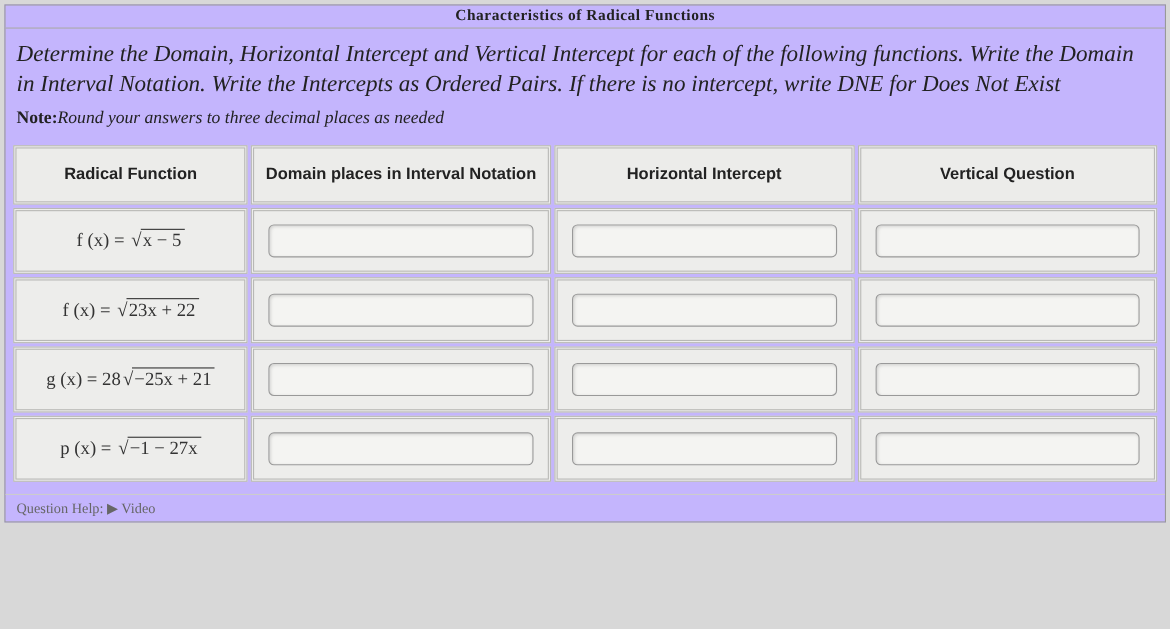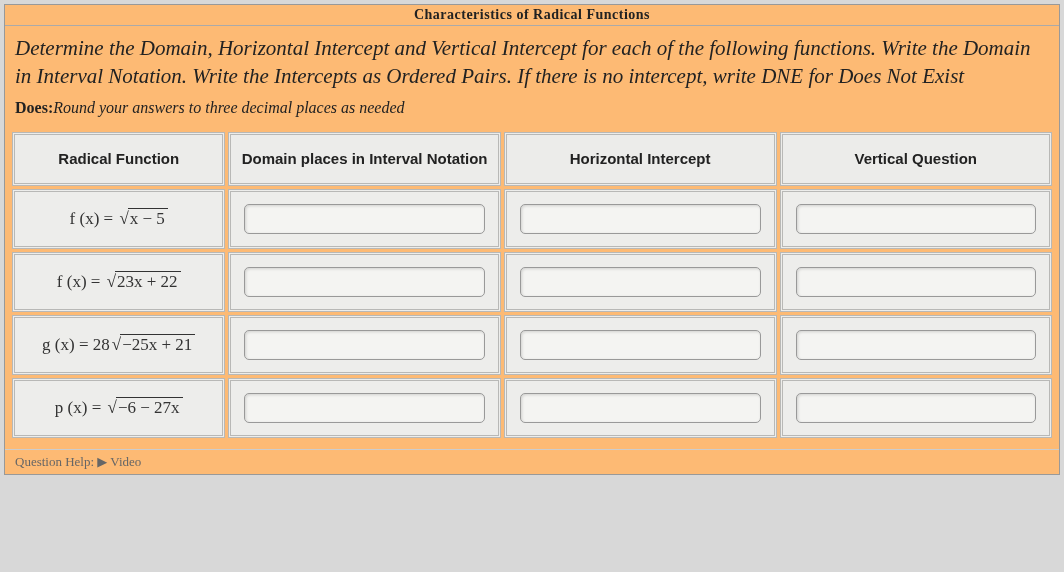--- a/index.html
+++ b/index.html
@@ -9,21 +9,21 @@
     }
     body {
       font-family: Georgia, 'Times New Roman', serif;
       background: #d8d8d8;
       padding: 4px;
       width: 1064px;
       height: 572px;
       overflow: hidden;
     }
     .page {
-      background: #fdba74;
+      background: #c4b5fd;
       border: 1px solid #999;
       width: 100%;
     }
     .title-bar {
       text-align: center;
       font-weight: bold;
       font-size: 14px;
       padding: 2px 0;
       border-bottom: 1px solid #aaa;
       color: #222;
@@ -108,21 +108,21 @@
       border-top: 1px solid #ccc;
     }
   </style>
 </head>
 <body>
 
 <div class="page">
   <div class="title-bar">Characteristics of Radical Functions</div>
   <div class="instructions">Determine the Domain, Horizontal Intercept and Vertical Intercept for each of the following functions. Write the Domain in Interval Notation. Write the Intercepts as Ordered Pairs. If there is no intercept, write DNE for Does Not Exist</div>
   <div class="note">
-    <b>Does:</b><span>Round your answers to three decimal places as needed</span>
+    <b>Note:</b><span>Round your answers to three decimal places as needed</span>
   </div>
 
   <table>
     <thead>
       <tr>
         <th>Radical Function</th>
         <th class="col-domain">Domain places in Interval Notation</th>
         <th class="col-h">Horizontal Intercept</th>
         <th class="col-v">Vertical Question</th>
       </tr>
@@ -140,21 +140,21 @@
           <td><input type="text" style=""></td>
           <td><input type="text" style=""></td>
         </tr>
         <tr>
           <td class="func">g (x) = 28<span class="sqrt">√<span class="rad">−25x + 21</span></span></td>
           <td><input type="text" style=""></td>
           <td><input type="text" style=""></td>
           <td><input type="text" style=""></td>
         </tr>
         <tr>
-          <td class="func">p (x) = <span class="sqrt">√<span class="rad">−6 − 27x</span></span></td>
+          <td class="func">p (x) = <span class="sqrt">√<span class="rad">−1 − 27x</span></span></td>
           <td><input type="text" style=""></td>
           <td><input type="text" style=""></td>
           <td><input type="text" style=""></td>
         </tr>
       </tbody>
   </table>
 
   <div class="footer-row">Question Help:  ▶ Video</div>
 </div>
 

